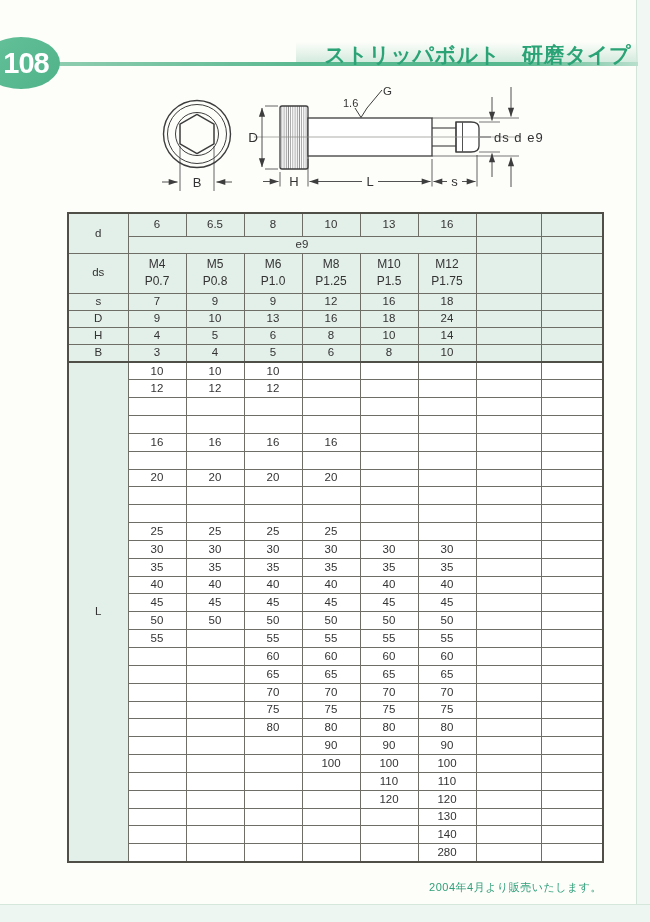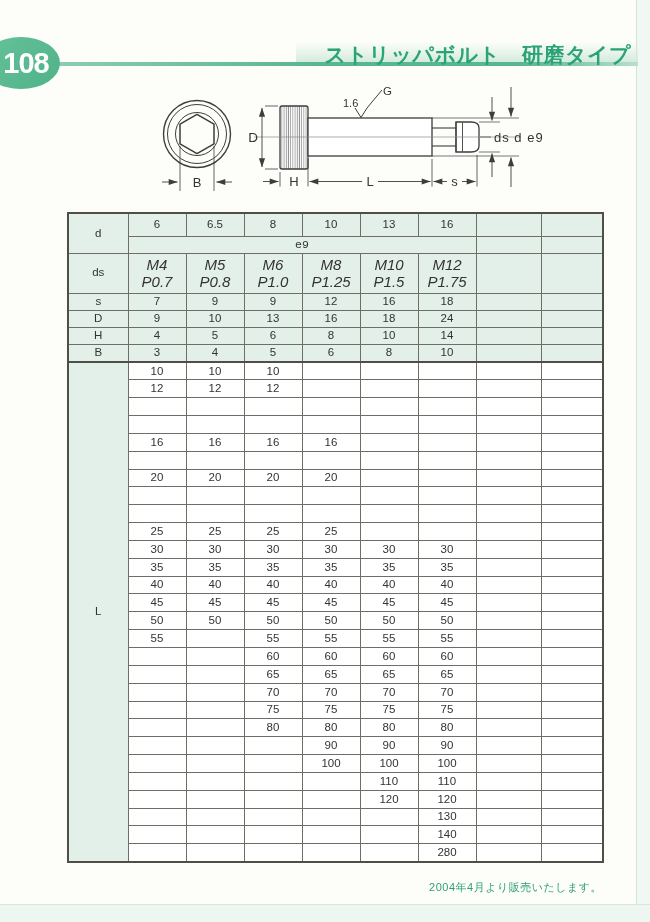--- a/index.html
+++ b/index.html
@@ -20,25 +20,25 @@
   .drawing{position:absolute;left:140px;top:85px;width:420px;height:122px;}
   
   table.dim{position:absolute;left:67px;top:212px;width:535px;border-collapse:collapse;table-layout:fixed;
             border:2px solid #4f4f48;}
   .dim td,.dim th{border:1px solid #6e6e66;padding:0;margin:0;text-align:center;vertical-align:middle;
             font-size:11.5px;font-weight:normal;color:#333;line-height:1.15;overflow:hidden;}
   .hd{background:#e3efe9;}
   .lbl{background:#e3efe9;font-size:13px;}
   .llbl{font-size:15px;}
   .lc{background:#fff;}
-  tr.hr-d{height:23px;} tr.hr-e9{height:17px;font-family:Liberation Mono, monospace;} tr.hr-ds{height:40px;} tr.hr-s{height:17px;}
+  tr.hr-d{height:23px;} tr.hr-e9{height:17px;} tr.hr-ds{height:40px;} tr.hr-s{height:17px;}
   tr.hr-s.last{height:18px;}
   tr.hr-s.last th,tr.hr-s.last td{border-bottom:2px solid #4f4f48;}
   tr.lrow{height:17.85px;}
-  td.ds div{line-height:17px;font-size:15px;font-style:italic;}
+  td.ds div{line-height:17px;font-size:12px;}
   .footnote{position:absolute;top:880px;right:48px;font-size:11px;color:#2f9f79;letter-spacing:.5px;}
 </style>
 </head>
 <body>
 
 <div class="page">
 
   <div class="edge-right"></div>
   <div class="edge-bottom"></div>
 

